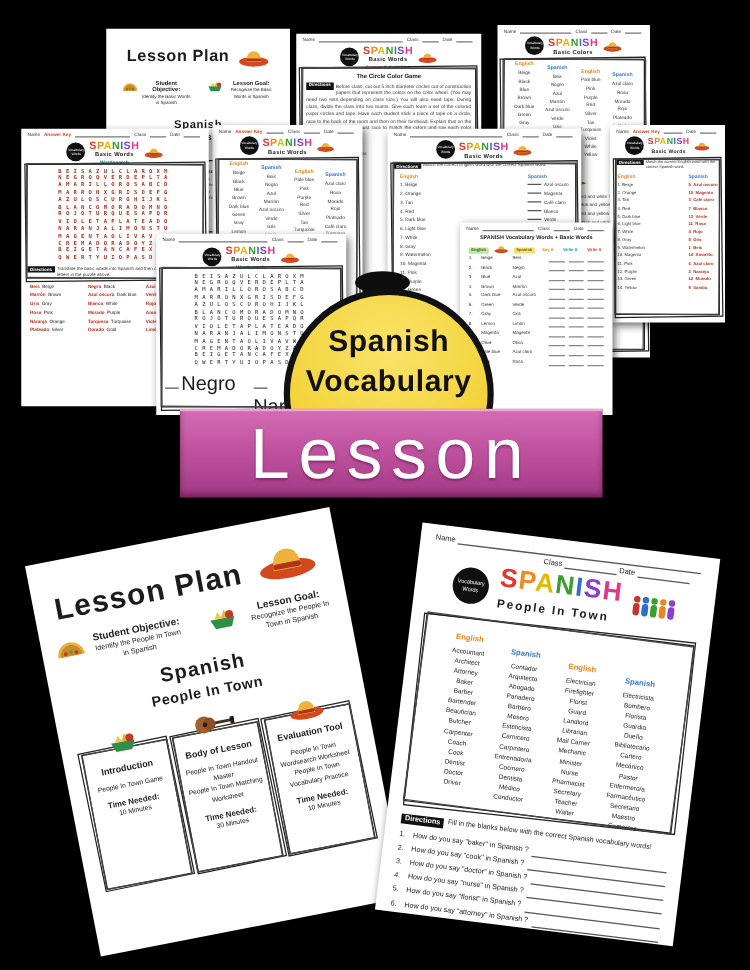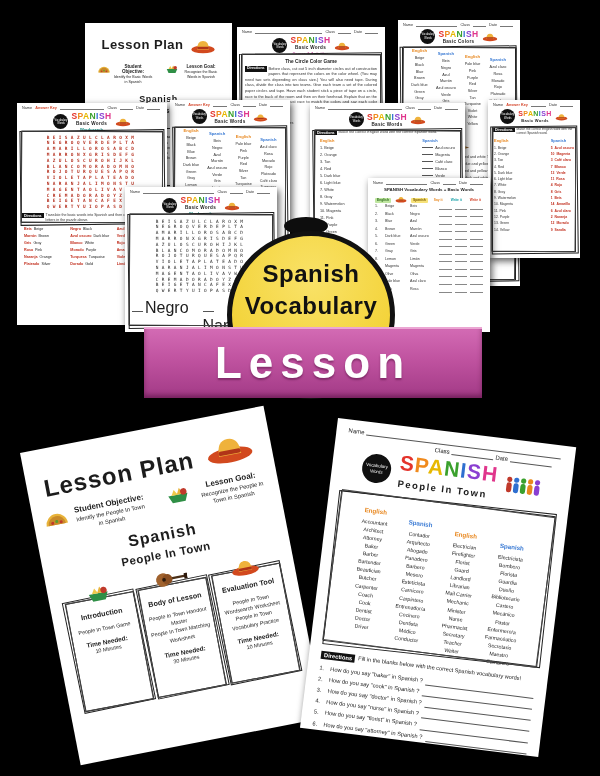--- a/index.html
+++ b/index.html
@@ -96,21 +96,21 @@
   
   .knob{position:absolute;left:284px;top:217px;width:44px;height:18px;border-radius:50%;background:#0d0d0d;z-index:6;}
   .ycircle{position:absolute;left:227px;top:231px;width:168px;height:168px;border-radius:50%;
            background:radial-gradient(circle at 50% 28%,#f9e268 0%,#f3d236 70%,#eccb2e 100%);
            border:5px solid #111;z-index:7;display:flex;flex-direction:column;align-items:center;padding-top:22px;}
   .ycircle div{font-size:24px;font-weight:bold;color:#111;line-height:1.35;letter-spacing:.5px;}
   .ribbon{position:absolute;left:144px;top:327px;width:338px;height:71px;z-index:8;
           background:linear-gradient(180deg,#d46cb5 0%,#c053a0 45%,#a23a86 100%);
           box-shadow:inset 0 2px 0 #eba6d3,inset 0 -3px 5px rgba(60,0,40,.45);
           display:flex;align-items:center;justify-content:center;}
-  .ribbon span{font-size:44px;font-weight:bold;color:#fff;letter-spacing:7px;
+  .ribbon span{font-size:57px;font-weight:normal;color:#fff;letter-spacing:7px;
                text-shadow:0 2px 2px rgba(90,20,70,.55);}
 
   
   .bl{left:20px;top:453px;width:248px;height:318px;transform:rotate(-11deg);transform-origin:0 0;z-index:9;padding:4px 10px;}
   .bl .t-row{display:flex;justify-content:center;align-items:flex-start;gap:12px;margin-top:14px;}
   .bl .t{font-size:24px;font-weight:bold;letter-spacing:1px;margin-top:8px;}
   .bl .objrow{display:flex;justify-content:center;gap:20px;margin-top:8px;}
   .bl .obj{display:flex;gap:5px;width:104px;align-items:flex-start;}
   .bl .obj b{display:block;font-size:8px;text-align:center;}
   .bl .obj small{display:block;font-size:5.8px;text-align:center;margin-top:2px;line-height:1.35;}

